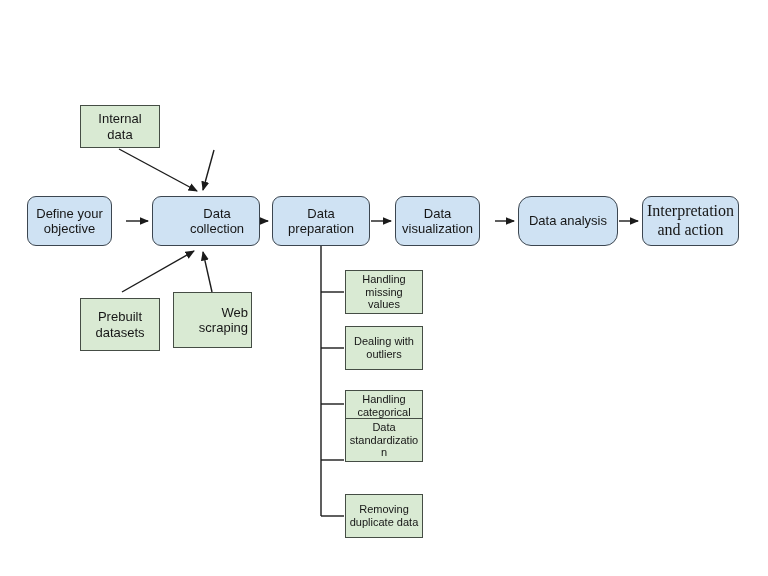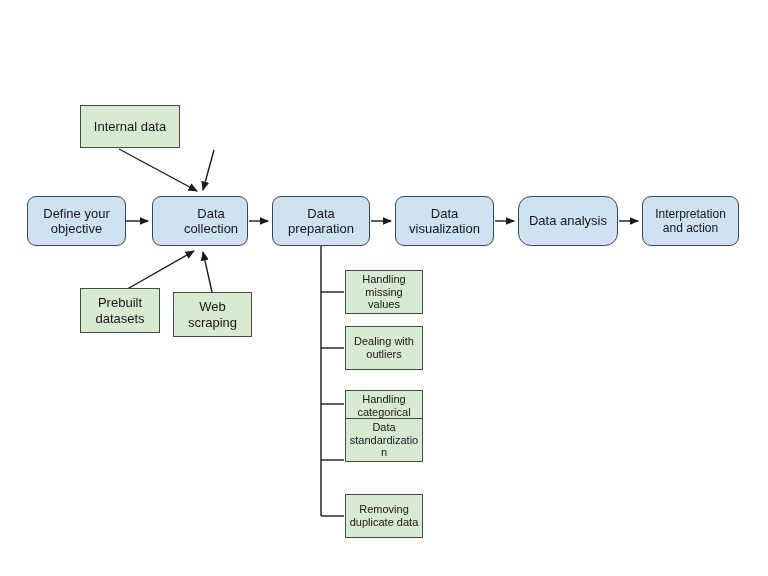--- a/index.html
+++ b/index.html
@@ -21,34 +21,34 @@
     line-height:1.17;
     padding:2px 3px;
     overflow-wrap:break-word;
     word-break:break-word;
   }
   .step{
     background:#cfe2f3;
     border:1.5px solid #3c4650;
     border-radius:9px;
     font-size:13px;
-    width:99px;height:50px;top:196px;
+    width:85px;height:50px;top:196px;
   }
   .feeder{
     background:#d9ead3;
     border:1.5px solid #454d45;
     font-size:13px;
   }
   .task{
     background:#d9ead3;
     border:1.5px solid #454d45;
     font-size:11px;
     left:345px;width:78px;height:44px;
   }
-  .sm{font-size:12px;}
+  .sm{font-size:16px;font-family:Liberation Serif, serif;}
 </style>
 </head>
 <body>
 
 <div id="canvas">
 
   <svg id="wires" viewBox="0 0 768 576" xmlns="http://www.w3.org/2000/svg">
     <defs>
       <marker id="arw" markerWidth="10" markerHeight="9" refX="8.5" refY="4" orient="auto" markerUnits="userSpaceOnUse">
         <path d="M0,0 L9.5,4 L0,8 z" fill="#1b1b1b"></path>
@@ -73,43 +73,43 @@
       <line x1="321" y1="348" x2="344" y2="348"></line>
       <line x1="321" y1="404" x2="344" y2="404"></line>
       <line x1="321" y1="460" x2="344" y2="460"></line>
       <line x1="321" y1="516" x2="344" y2="516"></line>
     </g>
   </svg>
 
   <div class="node step" style="left:27px;">
     <span>Define your objective</span>
   </div>
-  <div class="node step" style="left:152px;width:96px;padding-left:25px;">
+  <div class="node step" style="left:152px;width:108px;padding-left:25px;">
     <span>Data collection</span>
   </div>
   <div class="node step" style="left:272px;width:98px;">
     <span>Data preparation</span>
   </div>
   <div class="node step" style="left:395px;">
     <span>Data visualization</span>
   </div>
   <div class="node step" style="left:518px;width:100px;border-radius:13px;">
     <span>Data analysis</span>
   </div>
   <div class="node step sm" style="left:642px;width:97px;">
     <span>Interpretation and action</span>
   </div>
 
-  <div class="node feeder" style="left:80px;top:105px;width:100px;height:43px;">
+  <div class="node feeder" style="left:80px;top:105px;width:80px;height:43px;">
     <span>Internal data</span>
   </div>
-  <div class="node feeder" style="left:80px;top:288px;width:80px;height:45px;">
+  <div class="node feeder" style="left:80px;top:298px;width:80px;height:53px;">
     <span>Prebuilt datasets</span>
   </div>
-  <div class="node feeder" style="left:173px;top:292px;width:79px;height:45px;">
+  <div class="node feeder" style="left:173px;top:292px;width:79px;height:56px;text-align:right;">
     <span>Web scraping</span>
   </div>
 
   <div class="node task" style="top:326px;">
     <span>Dealing with outliers</span>
   </div>
   <div class="node task" style="top:270px;">
     <span>Handling missing values</span>
   </div>
   <div class="node task" style="top:390px;">

